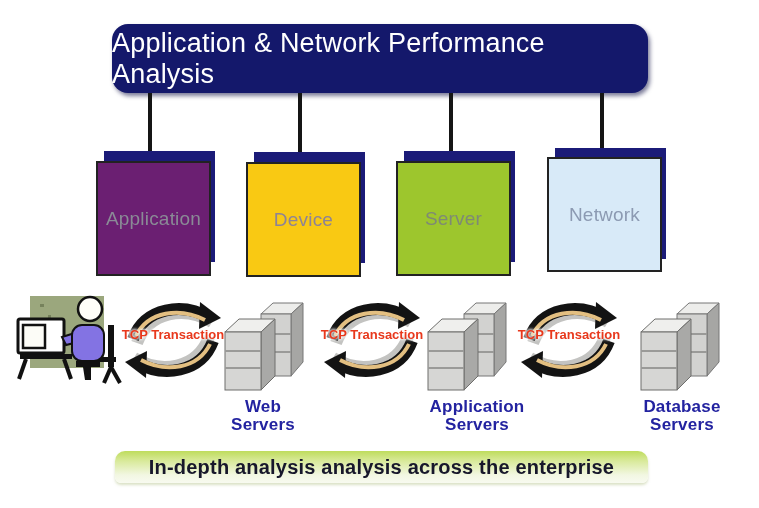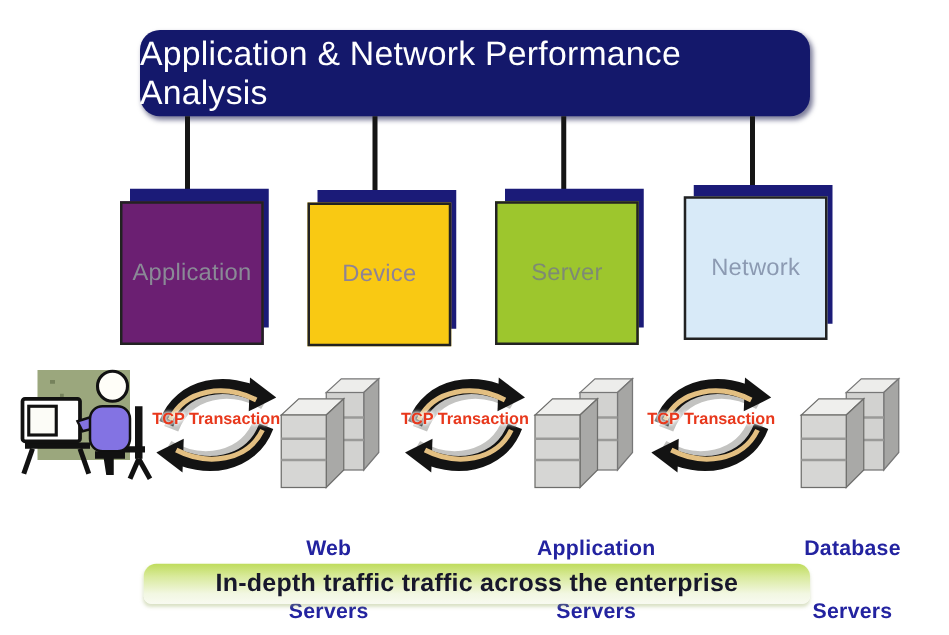--- a/index.html
+++ b/index.html
@@ -36,21 +36,21 @@
     text-shadow:0 0 3px #fff,0 0 3px #fff,0 0 4px #fff;
   }
   .tl1{left:98px}.tl2{left:297px}.tl3{left:494px}
   .towers-art{position:absolute;width:88px;height:96px;top:298px;}
   .tw1{left:221px}.tw2{left:424px}.tw3{left:637px}
   .srv-label{
     position:absolute;top:398px;width:160px;text-align:center;
     font-size:17px;font-weight:bold;line-height:18px;letter-spacing:.2px;
   }
   .sl1{left:183px}.sl2{left:397px}.sl3{left:602px}
-  .srv-label span{display:block;margin-top:32px;}
+  .srv-label span{display:block;}
   
   .footer-banner{
     position:absolute;left:115px;top:451px;width:533px;height:32px;
     border-radius:10px 10px 6px 6px;
     background:linear-gradient(180deg,#bfdc5c 0%,#d9ea9c 32%,#f2f7e2 75%,#f8faf0 100%);
     box-shadow:0 2px 3px rgba(150,170,90,.35);
     display:flex;align-items:center;justify-content:center;
     font-size:20px;font-weight:bold;letter-spacing:.2px;
   }
 </style>
@@ -177,16 +177,16 @@
   <div class="srv-label sl2" style="color: rgb(35, 35, 160);">
     <span>Application</span>
     <span>Servers</span>
   </div>
   <div class="srv-label sl3" style="color: rgb(35, 35, 160);">
     <span>Database</span>
     <span>Servers</span>
   </div>
 
   <div class="footer-banner">
-    <span style="color: rgb(23, 23, 43);">In-depth traffic traffic across the enterprise</span>
+    <span style="color: rgb(23, 23, 43);">In-depth analysis analysis across the enterprise</span>
   </div>
 
 </div>
 
 </body></html>

